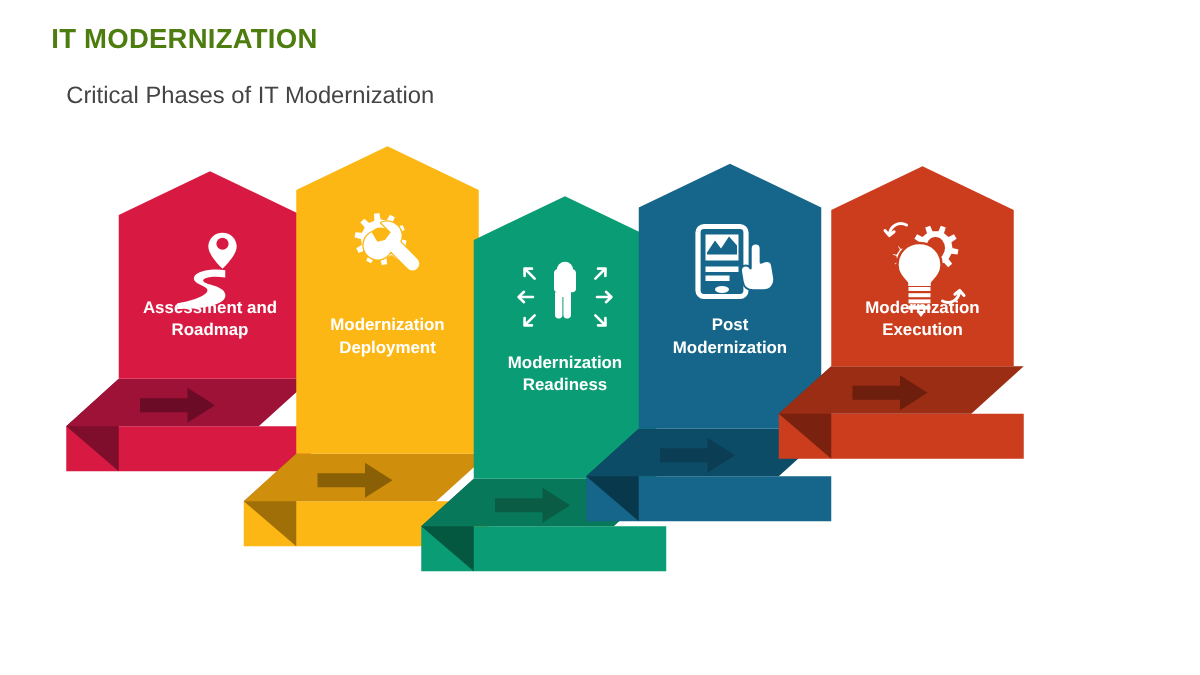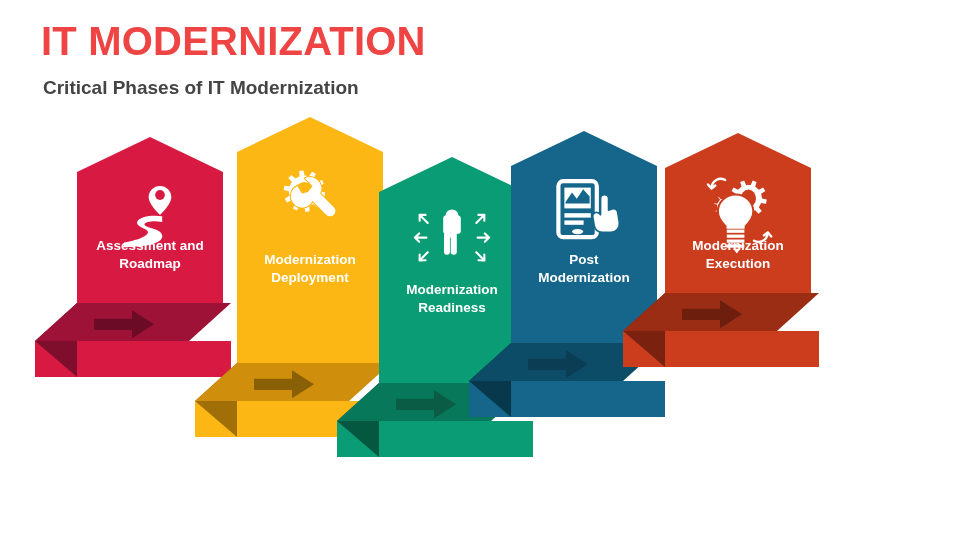--- a/index.html
+++ b/index.html
@@ -21,33 +21,33 @@
   }
 
   
   #title-block {
     position: absolute;
     left: 41px;
     top: 18px;
     width: 700px;
   }
   #page-title {
-    font-size: 40px;
+    font-size: 22px;
     font-weight: bold;
-    color: #ef4444;
+    color: #4d7c0f;
     letter-spacing: 0.2px;
     line-height: 1.15;
     margin: 0;
     white-space: nowrap;
   }
   #page-subtitle {
     font-size: 19px;
-    font-weight: bold;
+    font-weight: normal;
     color: #444444;
-    margin: 2px;
+    margin: 12px;
     padding-top: 11px;
     line-height: 1.15;
     white-space: nowrap;
   }
 
   
   #diagram {
     position: absolute;
     left: 0;
     top: 0;
@@ -74,21 +74,21 @@
 <body>
 
 <div id="slide">
 
   <div id="title-block">
     <h1 id="page-title">IT MODERNIZATION</h1>
     <h2 id="page-subtitle">Critical Phases of IT Modernization</h2>
   </div>
 
   <div id="diagram">
-      <div class="phase" style="left: 35px; top: 137px; width: 208px; height: 270px; text-align: center;">
+      <div class="phase" style="left: 53px; top: 137px; width: 208px; height: 270px; text-align: center;">
         <svg width="208" height="270" style="--phase-color: #D81A43;">
           <rect x="0" y="204" width="196" height="36" fill="#D81A43"></rect>
           <path d="M 0 204 L 42 166 L 42 240 Z" fill="#7E0E2C"></path>
           <path d="M 42 166 L 196 166 L 154 204 L 0 204 Z" fill="#9E1238"></path>
           <path d="M -30 -5.6 L 8 -5.6 L 8 -14 L 30 0 L 8 14 L 8 5.6 L -30 5.6 Z" transform="translate(89 187.28)" fill="#6B0B26"></path>
           <path d="M 42 35 L 115 0 L 188 35 L 188 166 L 42 166 Z" fill="#D81A43"></path>
           <g>
             <path d="M -30 24 C -30 24 -4 20 2 12 C 7 5 -14 4 -12 -4 C -10 -12 10 -14 22 -12 L 22 -4 C 12 -6 -1 -5 -2 -1 C -3 4 20 4 22 14 C 24 24 4 30 -30 30 Z" transform="translate(111 88) scale(0.7360000000000001)" fill="#ffffff"></path>
             <path d="M 0 -26 C -9.2 -26 -16.5 -18.8 -16.5 -9.8 C -16.5 -0.5 -4.5 11.5 0 16 C 4.5 11.5 16.5 -0.5 16.5 -9.8 C 16.5 -18.8 9.2 -26 0 -26 Z" transform="translate(125 67) scale(0.6880000000000001)" fill="#ffffff"></path>
             <circle cx="125" cy="58" r="4.88" fill="#D81A43" class="icon-knockout"></circle>

